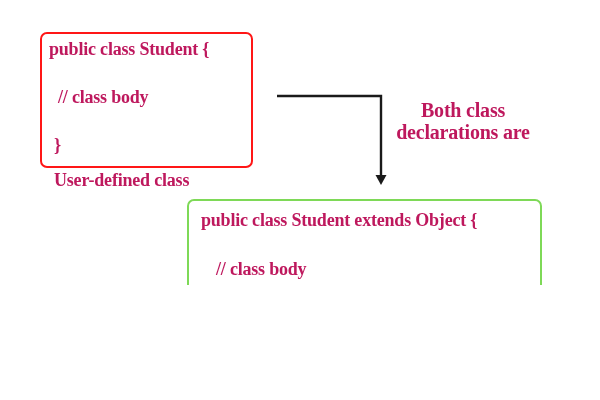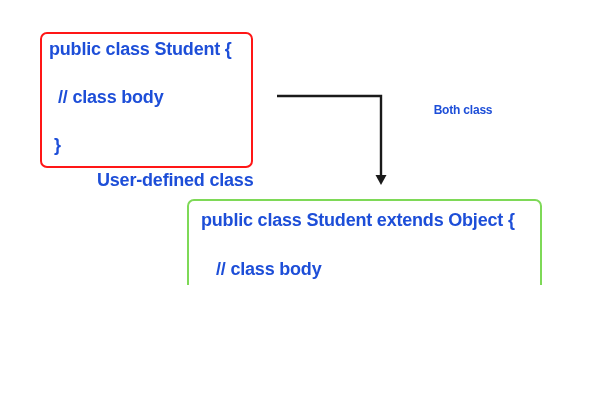--- a/index.html
+++ b/index.html
@@ -3,22 +3,22 @@
 <meta charset="utf-8">
 <style>
   * { margin: 0; padding: 0; box-sizing: border-box; }
   html, body { background: #ffffff; }
   .canvas {
     position: relative;
     width: 600px;
     height: 285px;
     background: #ffffff;
     overflow: hidden;
-    font-family: Liberation Sans, sans-serif;
-    color: #1d4ed8;
+    font-family: Liberation Serif, serif;
+    color: #be185d;
   }
   .box {
     position: absolute;
     background: #ffffff;
     border-radius: 7px;
   }
   .red-box {
     left: 40px; top: 32px;
     width: 213px; height: 136px;
     border: 2.5px solid #ff1616;
@@ -44,33 +44,32 @@
   .green-box .line-1 { left: 27px; top: 59px; }
   .green-box .line-2 { left: 19px; top: 108px; }
   .caption {
     position: absolute;
     left: 54px; top: 171px;
     font-size: 18px;
     font-weight: bold;
     line-height: 1;
     letter-spacing: -0.2px;
     white-space: nowrap;
-    margin-left: 43px;
   }
   .arrow-svg {
     position: absolute;
     left: 270px; top: 88px;
     width: 125px; height: 100px;
   }
   .annotation {
     position: absolute;
     left: 385px; top: 99px;
     width: 156px;
     text-align: center;
-    font-size: 12px;
+    font-size: 20px;
     font-weight: bold;
     line-height: 22px;
     letter-spacing: -0.2px;
   }
 </style>
 </head>
 <body>
 
 <div class="canvas">
 
@@ -82,20 +81,21 @@
 
   <div class="caption">User-defined class</div>
 
   <svg class="arrow-svg" viewBox="0 0 125 100">
     <polyline points="7,8 111,8 111,89" fill="none" stroke-width="2.4" stroke="#1a1a1a"></polyline>
     <polygon points="105.5,87 116.5,87 111,97" fill="#1a1a1a"></polygon>
   </svg>
 
   <div class="annotation">
     <div>Both class</div>
+    <div>declarations are</div>
   </div>
 
   <div class="box green-box" style="border-color: rgb(126, 217, 87);">
     <div class="code-line line-0">public class Student extends Object {</div>
     <div class="code-line line-1">// class body</div>
     <div class="code-line line-2">}</div>
   </div>
 
 </div>
 

